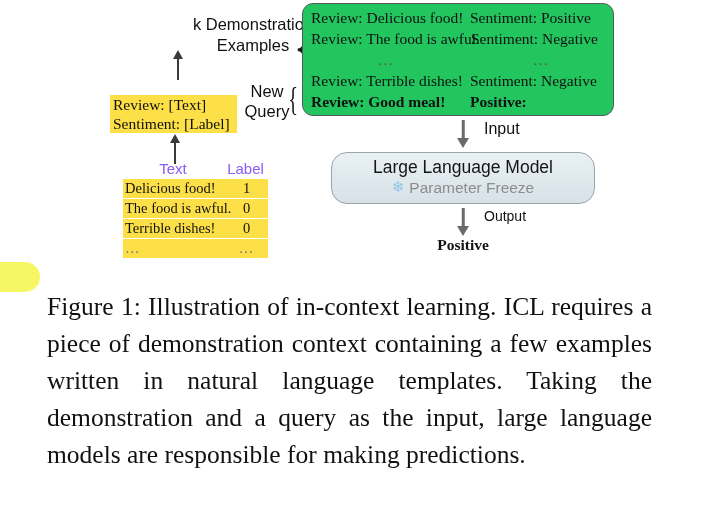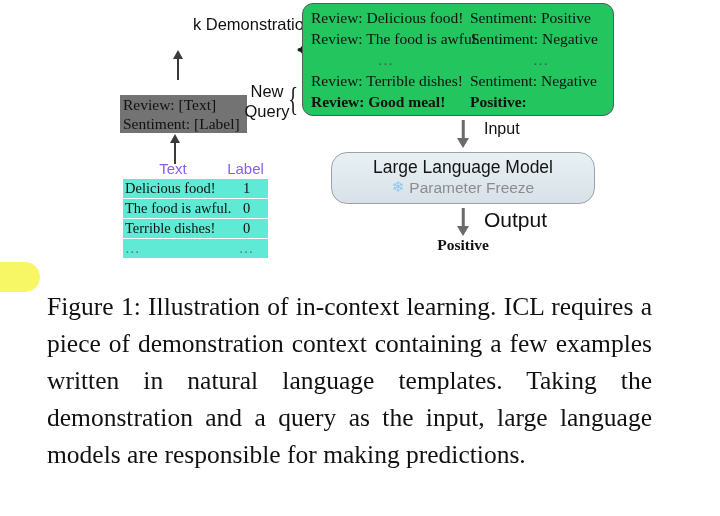--- a/index.html
+++ b/index.html
@@ -70,24 +70,24 @@
     left: 118px; top: 78px;
     width: 112px;
     text-align: center;
     font-family: "Liberation Sans", sans-serif;
     font-size: 16.5px;
     color: #111;
   }
 
   
   #template-box {
-    left: 120px; top: 95px;
+    left: 110px; top: 95px;
     width: 127px;
     height: 38px;
-    background: #737373;
+    background: #fde047;
     padding: 1px 3px 0 3px;
     box-sizing: border-box;
   }
   #template-box .line {
     font-family: "Liberation Serif", serif;
     font-size: 15.5px;
     line-height: 18.5px;
     color: #111;
     white-space: nowrap;
   }
@@ -112,21 +112,21 @@
     display: flex;
     font-family: "Liberation Sans", sans-serif;
     font-size: 15px;
     color: #8b5cf6;
     padding-bottom: 2px;
   }
   #data-table .thead .c-text { width: 100px; text-align: center; }
   #data-table .thead .c-label { width: 45px; text-align: center; }
   #data-table .row {
     display: flex;
-    background: #5eead4;
+    background: #fde047;
     border-bottom: 1.5px solid #ffffff;
     font-family: "Liberation Serif", serif;
     font-size: 14.5px;
     line-height: 19px;
     color: #111;
   }
   #data-table .row .c-text { width: 100px; padding-left: 2px; white-space: nowrap; }
   #data-table .row .c-label { width: 43px; text-align: center; }
   #data-table .row.ellipsis .c-text,
   #data-table .row.ellipsis .c-label { color: #6f6f6f; letter-spacing: 1px; }
@@ -207,21 +207,21 @@
 
   #input-label {
     left: 484px; top: 120px;
     font-family: "Liberation Sans", sans-serif;
     font-size: 16px;
     color: #111;
   }
   #output-label {
     left: 484px; top: 208px;
     font-family: "Liberation Sans", sans-serif;
-    font-size: 21px;
+    font-size: 14px;
     color: #111;
   }
 
   
   #llm-box {
     left: 331px; top: 152px;
     width: 264px; height: 52px;
     border: 1.4px solid #9aa3a8;
     border-radius: 16px;
     background: linear-gradient(180deg, #e9f1f5 0%, #dfe8ed 55%, #d7e1e7 100%);
@@ -285,20 +285,21 @@
     text-justify: inter-word;
   }
 </style>
 </head>
 <body>
 
 <div id="figure-area">
 
   <div id="k-demo-label" class="abs">
     <div>k Demonstration</div>
+    <div>Examples</div>
   </div>
 
   <div id="arrow-template-to-demo" class="arrow-up">
     <div class="head"></div>
     <div class="shaft"></div>
   </div>
 
 
   <div id="template-box" class="abs">
     <div class="line">Review: [Text]</div>

